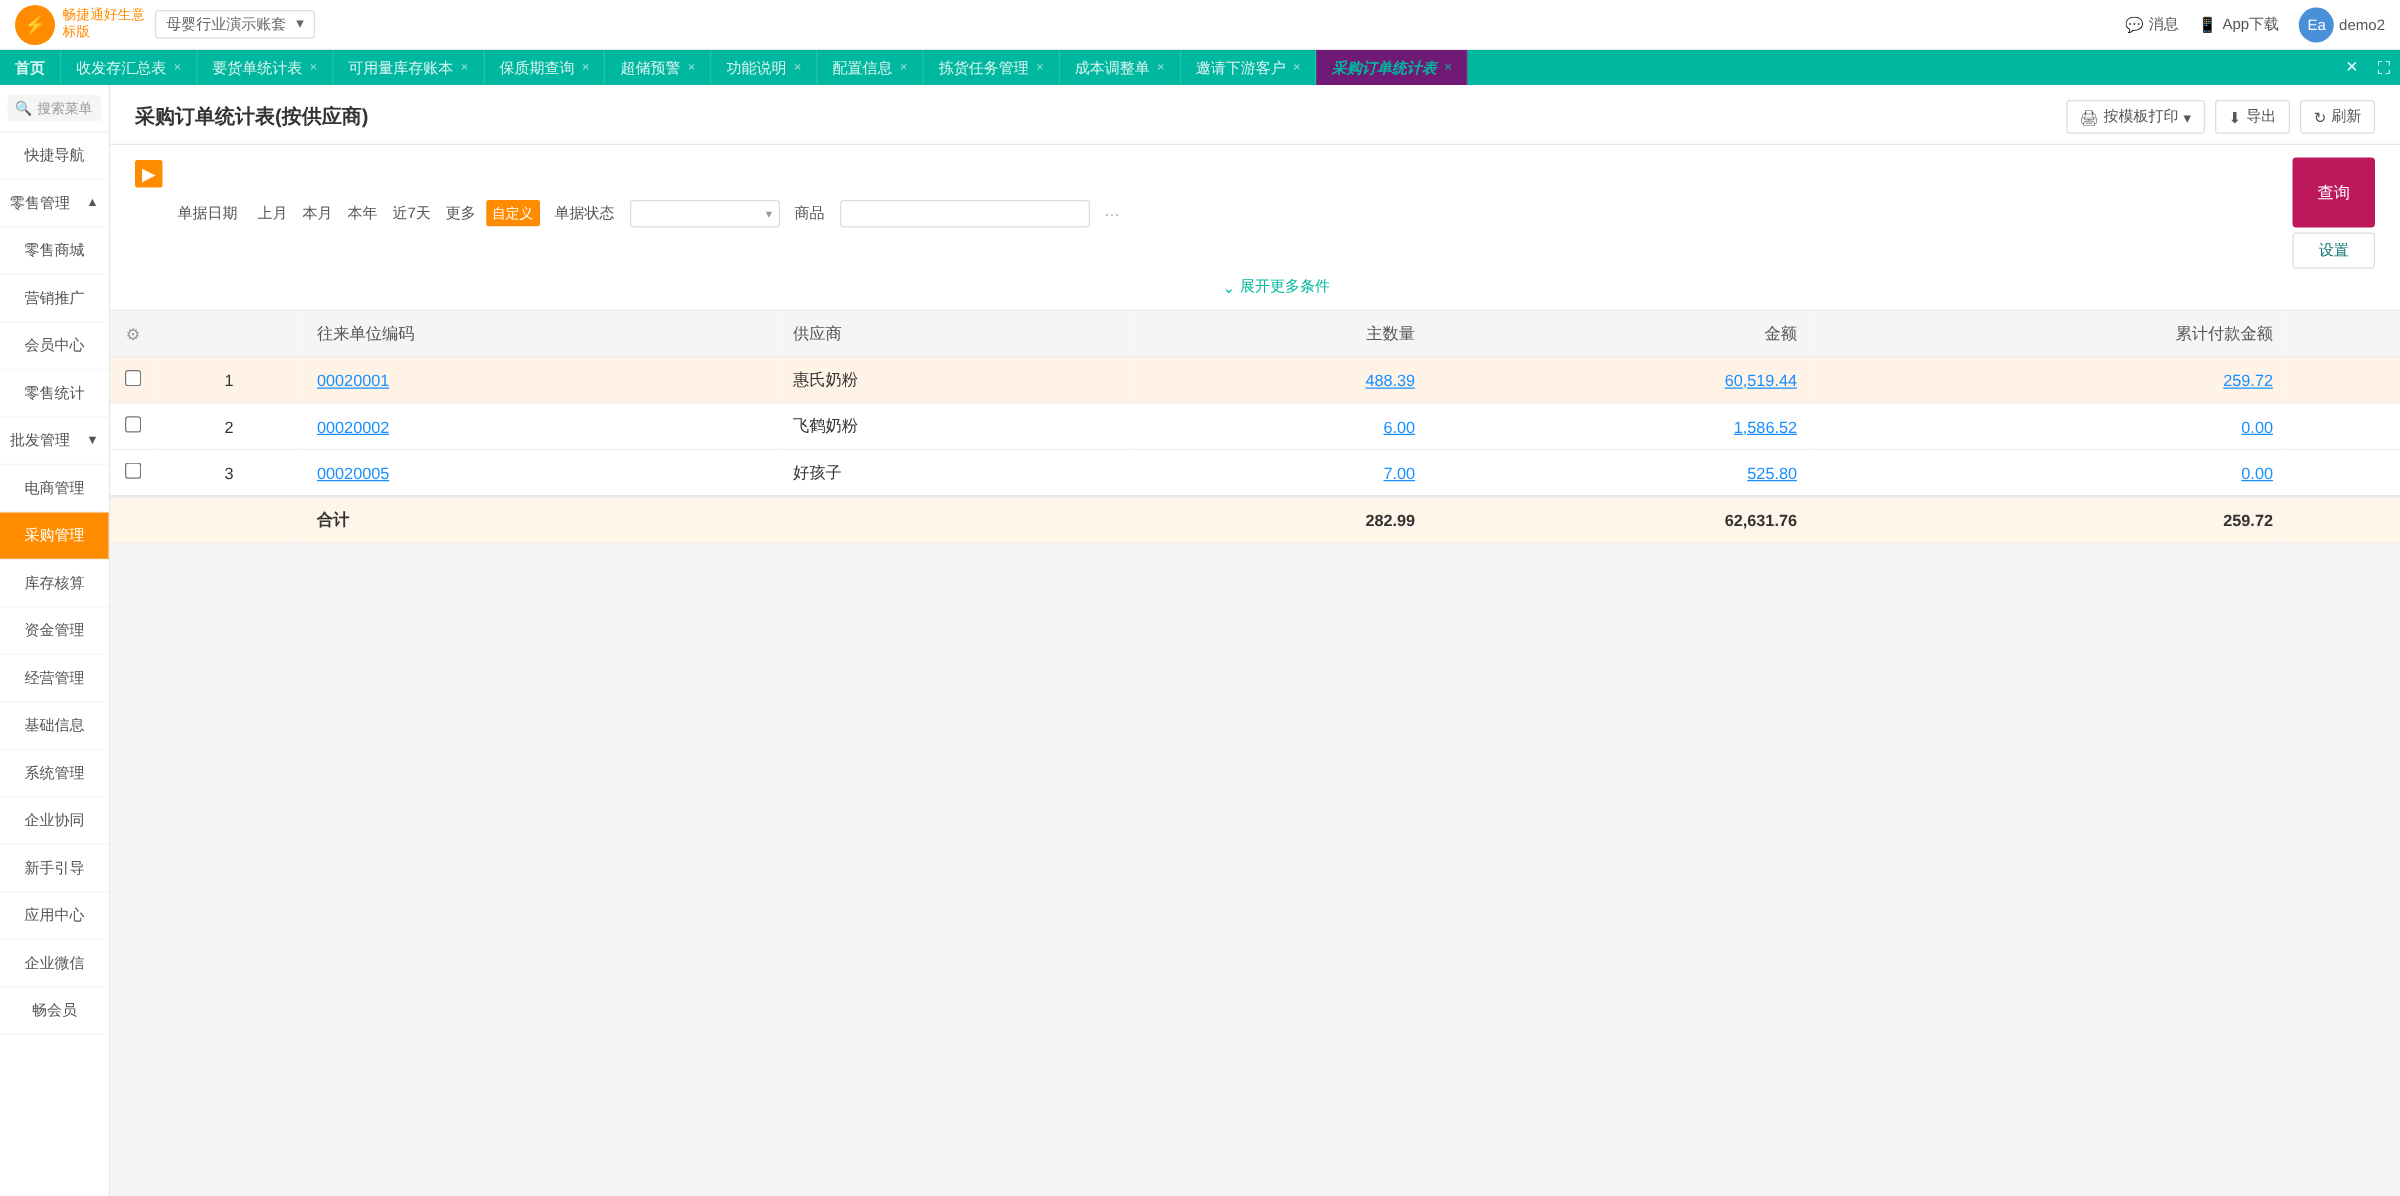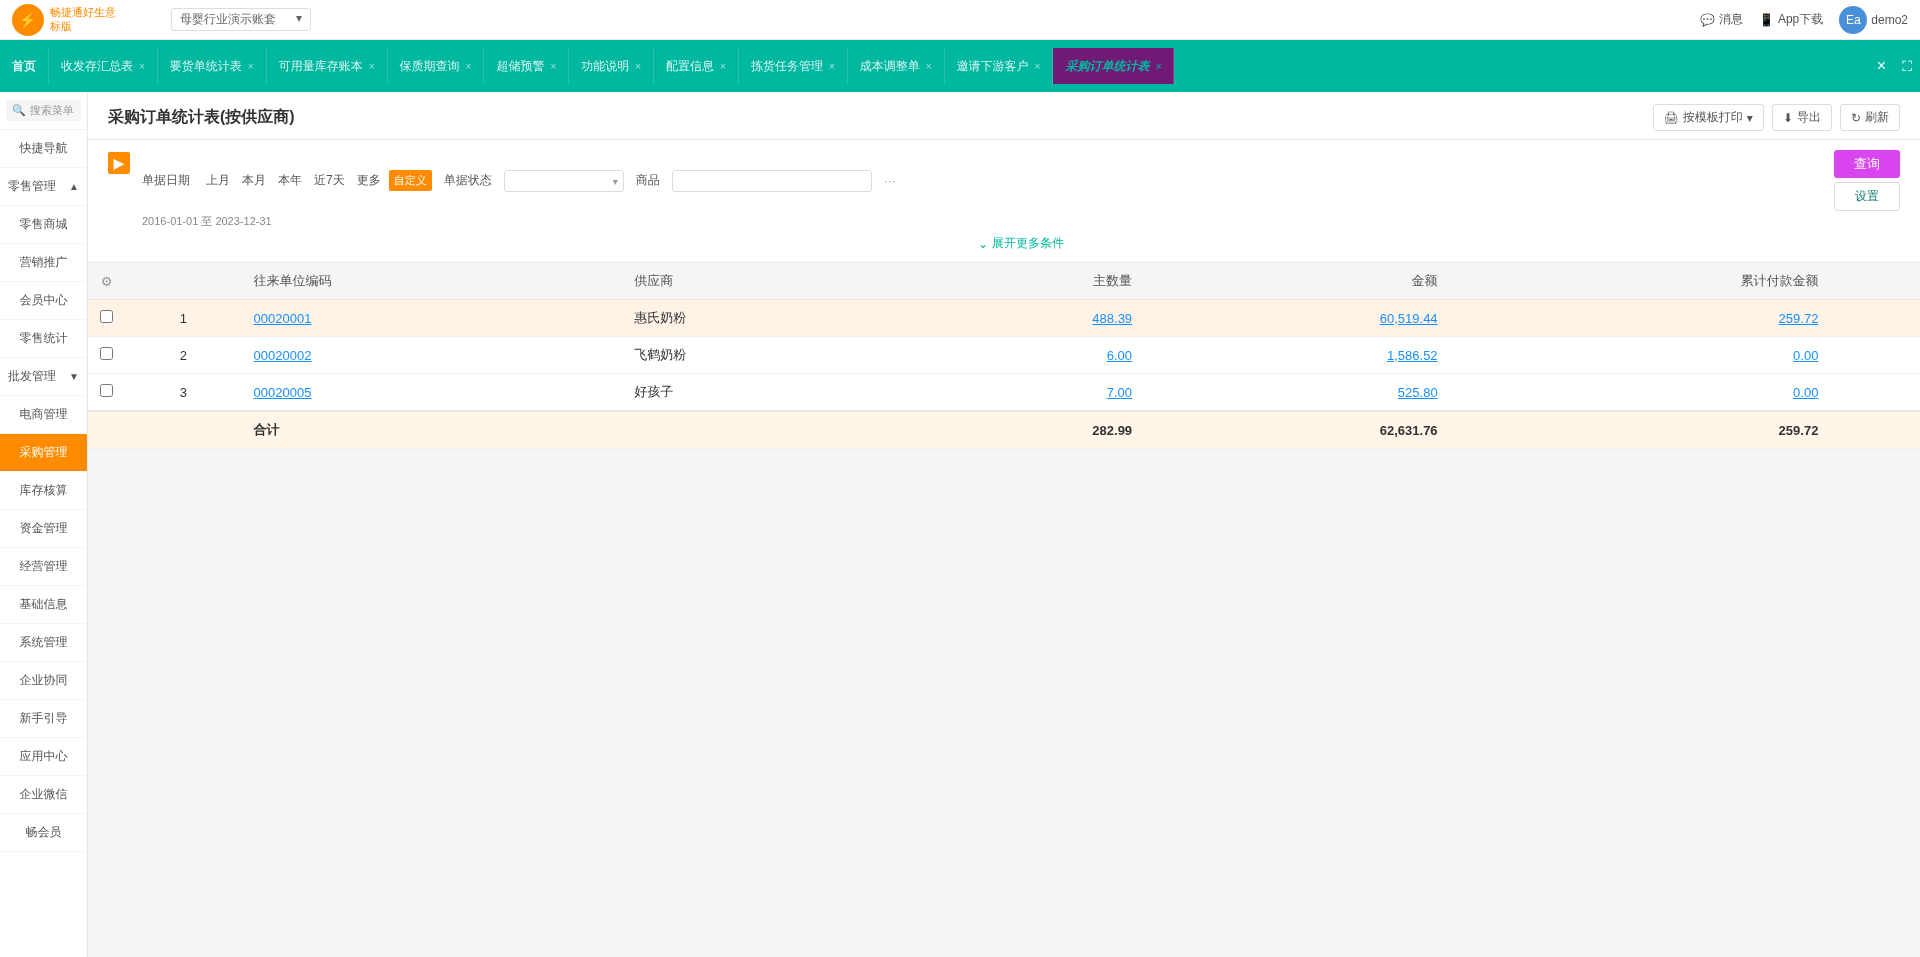--- a/index.html
+++ b/index.html
@@ -4,27 +4,27 @@
   <style>
     * { box-sizing: border-box; margin: 0; padding: 0; }
     body { font-family: 'Microsoft YaHei', Arial, sans-serif; font-size: 13px; color: #333; background: #f5f5f5; display: flex; flex-direction: column; height: 957px; overflow: hidden; }
 
     
     .top-bar { display: flex; align-items: center; justify-content: space-between; background: #fff; height: 40px; padding: 0 12px; border-bottom: 1px solid #e8e8e8; }
     .top-bar-left { display: flex; align-items: center; gap: 8px; }
     .logo-area { display: flex; align-items: center; gap: 6px; }
     .logo-icon { width: 32px; height: 32px; background: #ff8c00; border-radius: 50%; display: flex; align-items: center; justify-content: center; color: white; font-size: 14px; font-weight: bold; }
     .logo-text { font-size: 11px; color: #ff8c00; line-height: 1.2; }
-    .workspace-selector { display: flex; align-items: flex-start; gap: 20px; color: #666; font-size: 12px; cursor: pointer; border: 1px solid #ddd; padding: 2px 8px; border-radius: 3px; margin-left: 47px; }
+    .workspace-selector { display: flex; align-items: flex-start; gap: 8px; color: #666; font-size: 12px; cursor: pointer; border: 1px solid #ddd; padding: 2px 8px; border-radius: 3px; }
     .top-bar-right { display: flex; align-items: center; gap: 16px; }
     .top-right-item { display: flex; align-items: center; gap: 4px; color: #555; font-size: 12px; cursor: pointer; }
     .avatar { width: 28px; height: 28px; border-radius: 50%; background: #4a90d9; display: flex; align-items: center; justify-content: center; color: white; font-size: 12px; }
 
     
-    .nav-tabs { background: #00b8a0; display: flex; align-items: center; height: 52px; overflow: hidden; }
+    .nav-tabs { background: #00b8a0; display: flex; align-items: center; height: 28px; overflow: hidden; }
     .nav-tab { display: flex; align-items: center; gap: 4px; padding: 0 12px; height: 36px; color: rgba(255,255,255,0.85); font-size: 12px; cursor: pointer; white-space: nowrap; border-right: 1px solid rgba(255,255,255,0.15); }
     .nav-tab.active { background: #701a75; color: #00b8a0; font-weight: bold; font-style: italic; }
     .nav-tab .close-btn { font-size: 10px; color: inherit; opacity: 0.7; margin-left: 2px; }
     .nav-tab.home { font-weight: bold; }
     .nav-tabs-right { margin-left: auto; display: flex; align-items: center; }
     .nav-close-btn { color: white; padding: 0 8px; cursor: pointer; font-size: 16px; }
     .nav-max-btn { color: white; padding: 0 8px; cursor: pointer; font-size: 14px; }
 
     
     .main-layout { display: flex; flex: 1; overflow: hidden; }
@@ -54,21 +54,21 @@
     .filter-label { font-size: 12px; color: #555; white-space: nowrap; }
     .filter-date-shortcuts { display: flex; align-items: center; gap: 4px; }
     .date-shortcut { font-size: 12px; color: #555; cursor: pointer; padding: 1px 4px; }
     .date-shortcut.more { color: #555; }
     .custom-tag { background: #ff8c00; color: white; font-size: 11px; padding: 3px 5px; border-radius: 2px; cursor: pointer; }
     .filter-select { border: 1px solid #ddd; border-radius: 3px; padding: 3px 24px 3px 8px; font-size: 12px; color: #555; background: #fff; appearance: none; cursor: pointer; min-width: 120px; position: relative; }
     .filter-select-wrapper { position: relative; display: inline-block; }
     .filter-select-wrapper::after { content: '▾'; position: absolute; right: 6px; top: 50%; transform: translateY(-50%); color: #999; font-size: 10px; pointer-events: none; }
     .filter-input { border: 1px solid #ddd; border-radius: 3px; padding: 3px 8px; font-size: 12px; color: #555; min-width: 160px; }
     .more-btn { color: #999; font-size: 12px; cursor: pointer; }
-    .btn-query { background: #d946ef; color: white; border: none; padding: 5px 20px; border-radius: 3px; cursor: pointer; font-size: 13px; }
+    .btn-query { background: #be185d; color: white; border: none; padding: 19px 20px; border-radius: 3px; cursor: pointer; font-size: 13px; }
     .btn-setting { border: 1px solid #ddd; background: #fff; color: #0f766e; padding: 5px 12px; border-radius: 3px; cursor: pointer; font-size: 12px; }
     .filter-toggle-btn { display: flex; align-items: center; gap: 4px; color: #00b8a0; font-size: 12px; cursor: pointer; }
 
     
     .table-area { flex: 1; overflow: auto; padding: 0; }
     .data-table { width: 100%; border-collapse: collapse; background: #fff; }
     .data-table thead tr { background: #f5f5f5; }
     .data-table th { padding: 9px 12px; text-align: left; font-size: 13px; color: #555; font-weight: normal; border-bottom: 1px solid #e8e8e8; white-space: nowrap; }
     .data-table th.center, .data-table td.center { text-align: center; }
     .data-table th.right, .data-table td.right { text-align: right; }
@@ -289,23 +289,20 @@
                 <option value=""></option>
               </select>
             </div>
             <span class="filter-label">商品</span>
             <input class="filter-input" style="min-width: 200px;">
             <span class="more-btn">···</span>
             <div class="query-btns" style="margin-left:auto; display:flex; flex-direction:column; gap:4px;">
               <button class="btn-query">查询</button>
               <button class="btn-setting">设置</button>
             </div>
-          </div>
-          <div style="margin-top:2px;">
-            <span style="font-size:11px; color:#888;">2016-01-01 至 2023-12-31</span>
           </div>
           <div style="margin-top:6px; display:flex; align-items:center; justify-content:center;">
             <div class="filter-toggle-btn">
               <span>⌄</span>
               <span>展开更多条件</span>
             </div>
           </div>
         </div>
       </div>
     </div>

